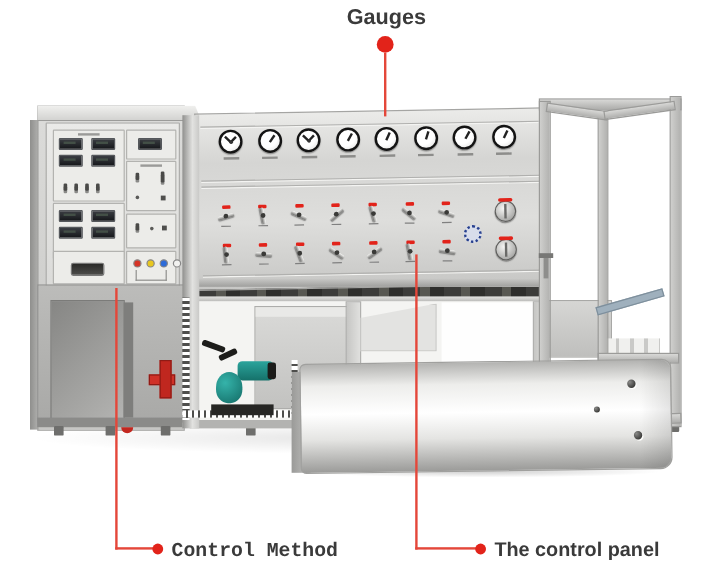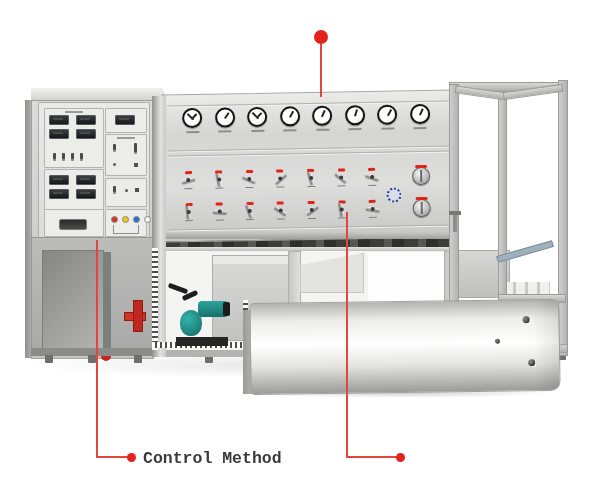--- a/index.html
+++ b/index.html
@@ -453,25 +453,27 @@
 
   <div class="abs vessel-flange"></div>
   <div class="abs vessel-shadow"></div>
   <div class="abs vessel">
     <div class="vessel-endshade"></div>
     <div class="bolt" style="left:272px;top:16px;"></div>
     <div class="bolt" style="left:244px;top:38px;width:5px;height:5px;"></div>
     <div class="bolt" style="left:277px;top:59px;"></div>
   </div>
 
+  <div class="anno anno-title">Gauges</div>
   <div class="anno anno-dot dot-gauges"></div>
   <div class="anno vline" style="left:320px;top:44px;height:53px;"></div>
 
   <div class="anno vline" style="left:96px;top:240px;height:218px;"></div>
   <div class="anno hline" style="left:96px;top:456px;width:33px;"></div>
   <div class="anno dot-sm" style="left:127px;top:453px;"></div>
   <div class="anno anno-label" style="left:143px;top:449px;font-family:Liberation Mono, monospace;">Control Method</div>
 
   <div class="anno vline" style="left:346px;top:212px;height:246px;"></div>
   <div class="anno hline" style="left:346px;top:456px;width:52px;"></div>
   <div class="anno dot-sm" style="left:396px;top:453px;"></div>
+  <div class="anno anno-label" style="left:412px;top:449px;">The control panel</div>
 
 </div>
 
 </body></html>

